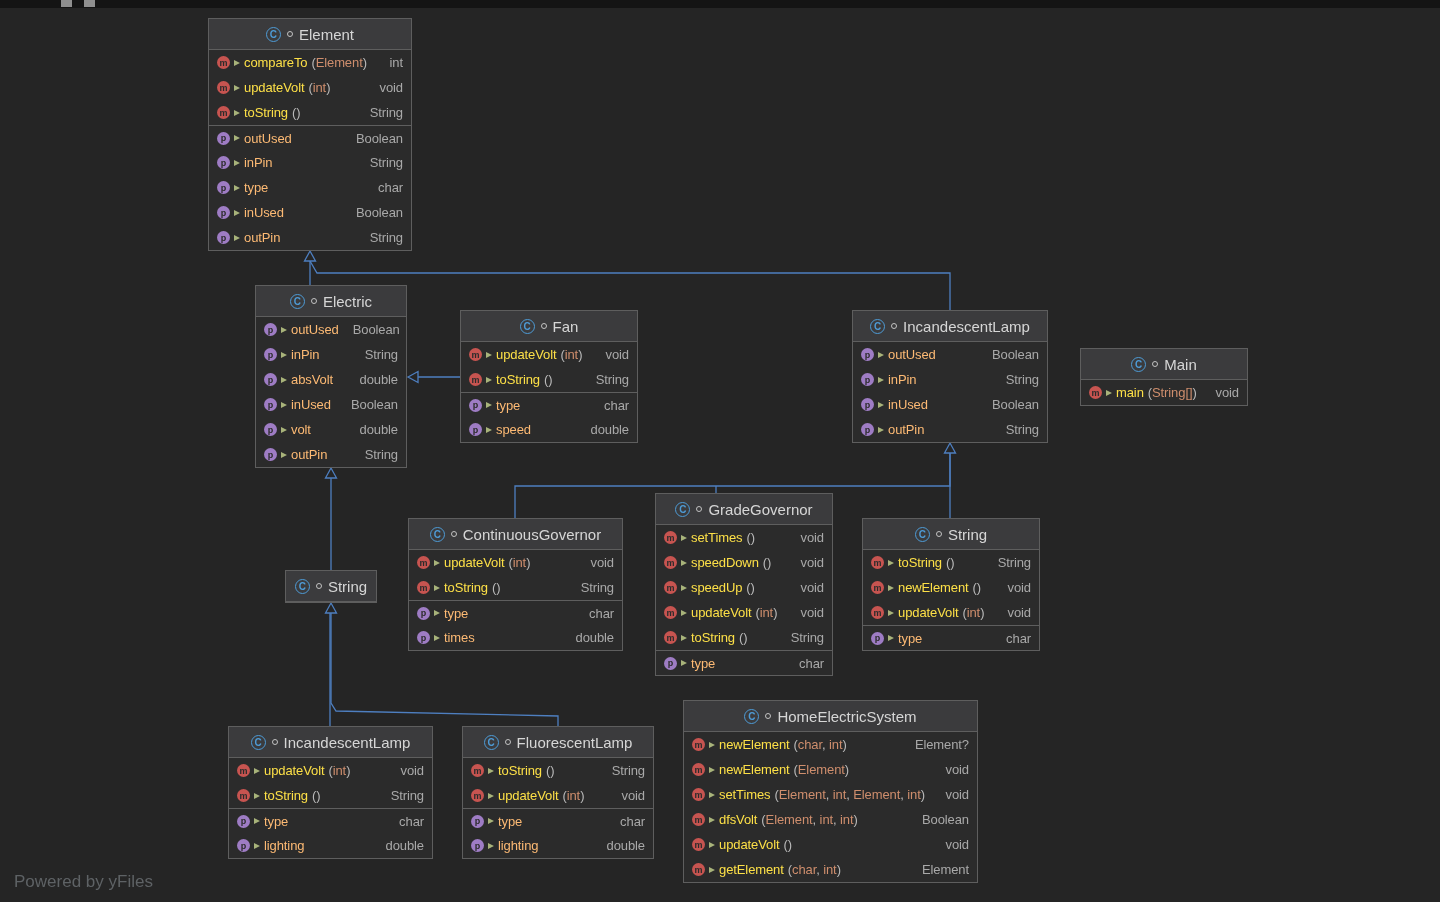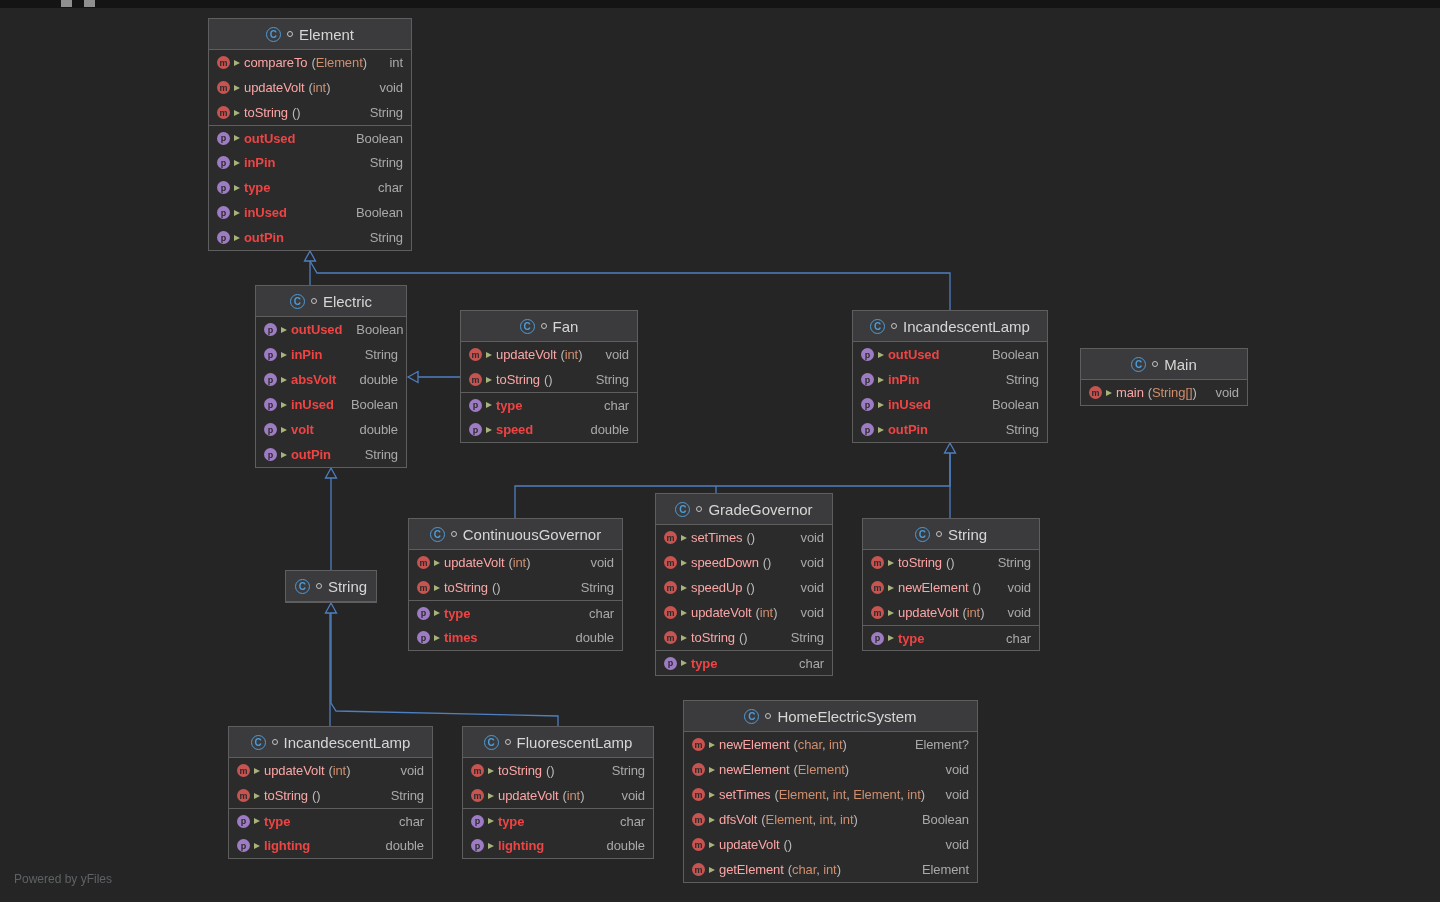--- a/index.html
+++ b/index.html
@@ -60,28 +60,28 @@
     font-size:9px; font-weight:bold; color:#2B2B2B; flex:none;
   }
   .member-icon.method { background:#C75450; }
   .member-icon.property { background:#9E7CC4; }
   .vis-marker {
     width:0; height:0; flex:none;
     border-left:6px solid #A8B37A;
     border-top:3.5px solid transparent;
     border-bottom:3.5px solid transparent;
   }
-  .m-name { color:#fca5a5; }
-  .p-name { color:#ef4444;font-weight:bold; }
+  .m-name { color:#fde047; }
+  .p-name { color:#fdba74; }
   .punct { color:#BABABA; }
   .ptype { color:#CF8E6D; }
   .rtype { margin-left:auto; padding-left:10px; color:#A9A9A9; }
   .powered {
     position:absolute; left:14px; top:872px;
-    color:#5E6265; font-size:12px; z-index:3;
+    color:#5E6265; font-size:17px; z-index:3;
   }
 </style>
 </head>
 <body>
 
 <div class="topbar">
   <span class="sq" style="left:61px"></span>
   <span class="sq" style="left:84px"></span>
 </div>
 

